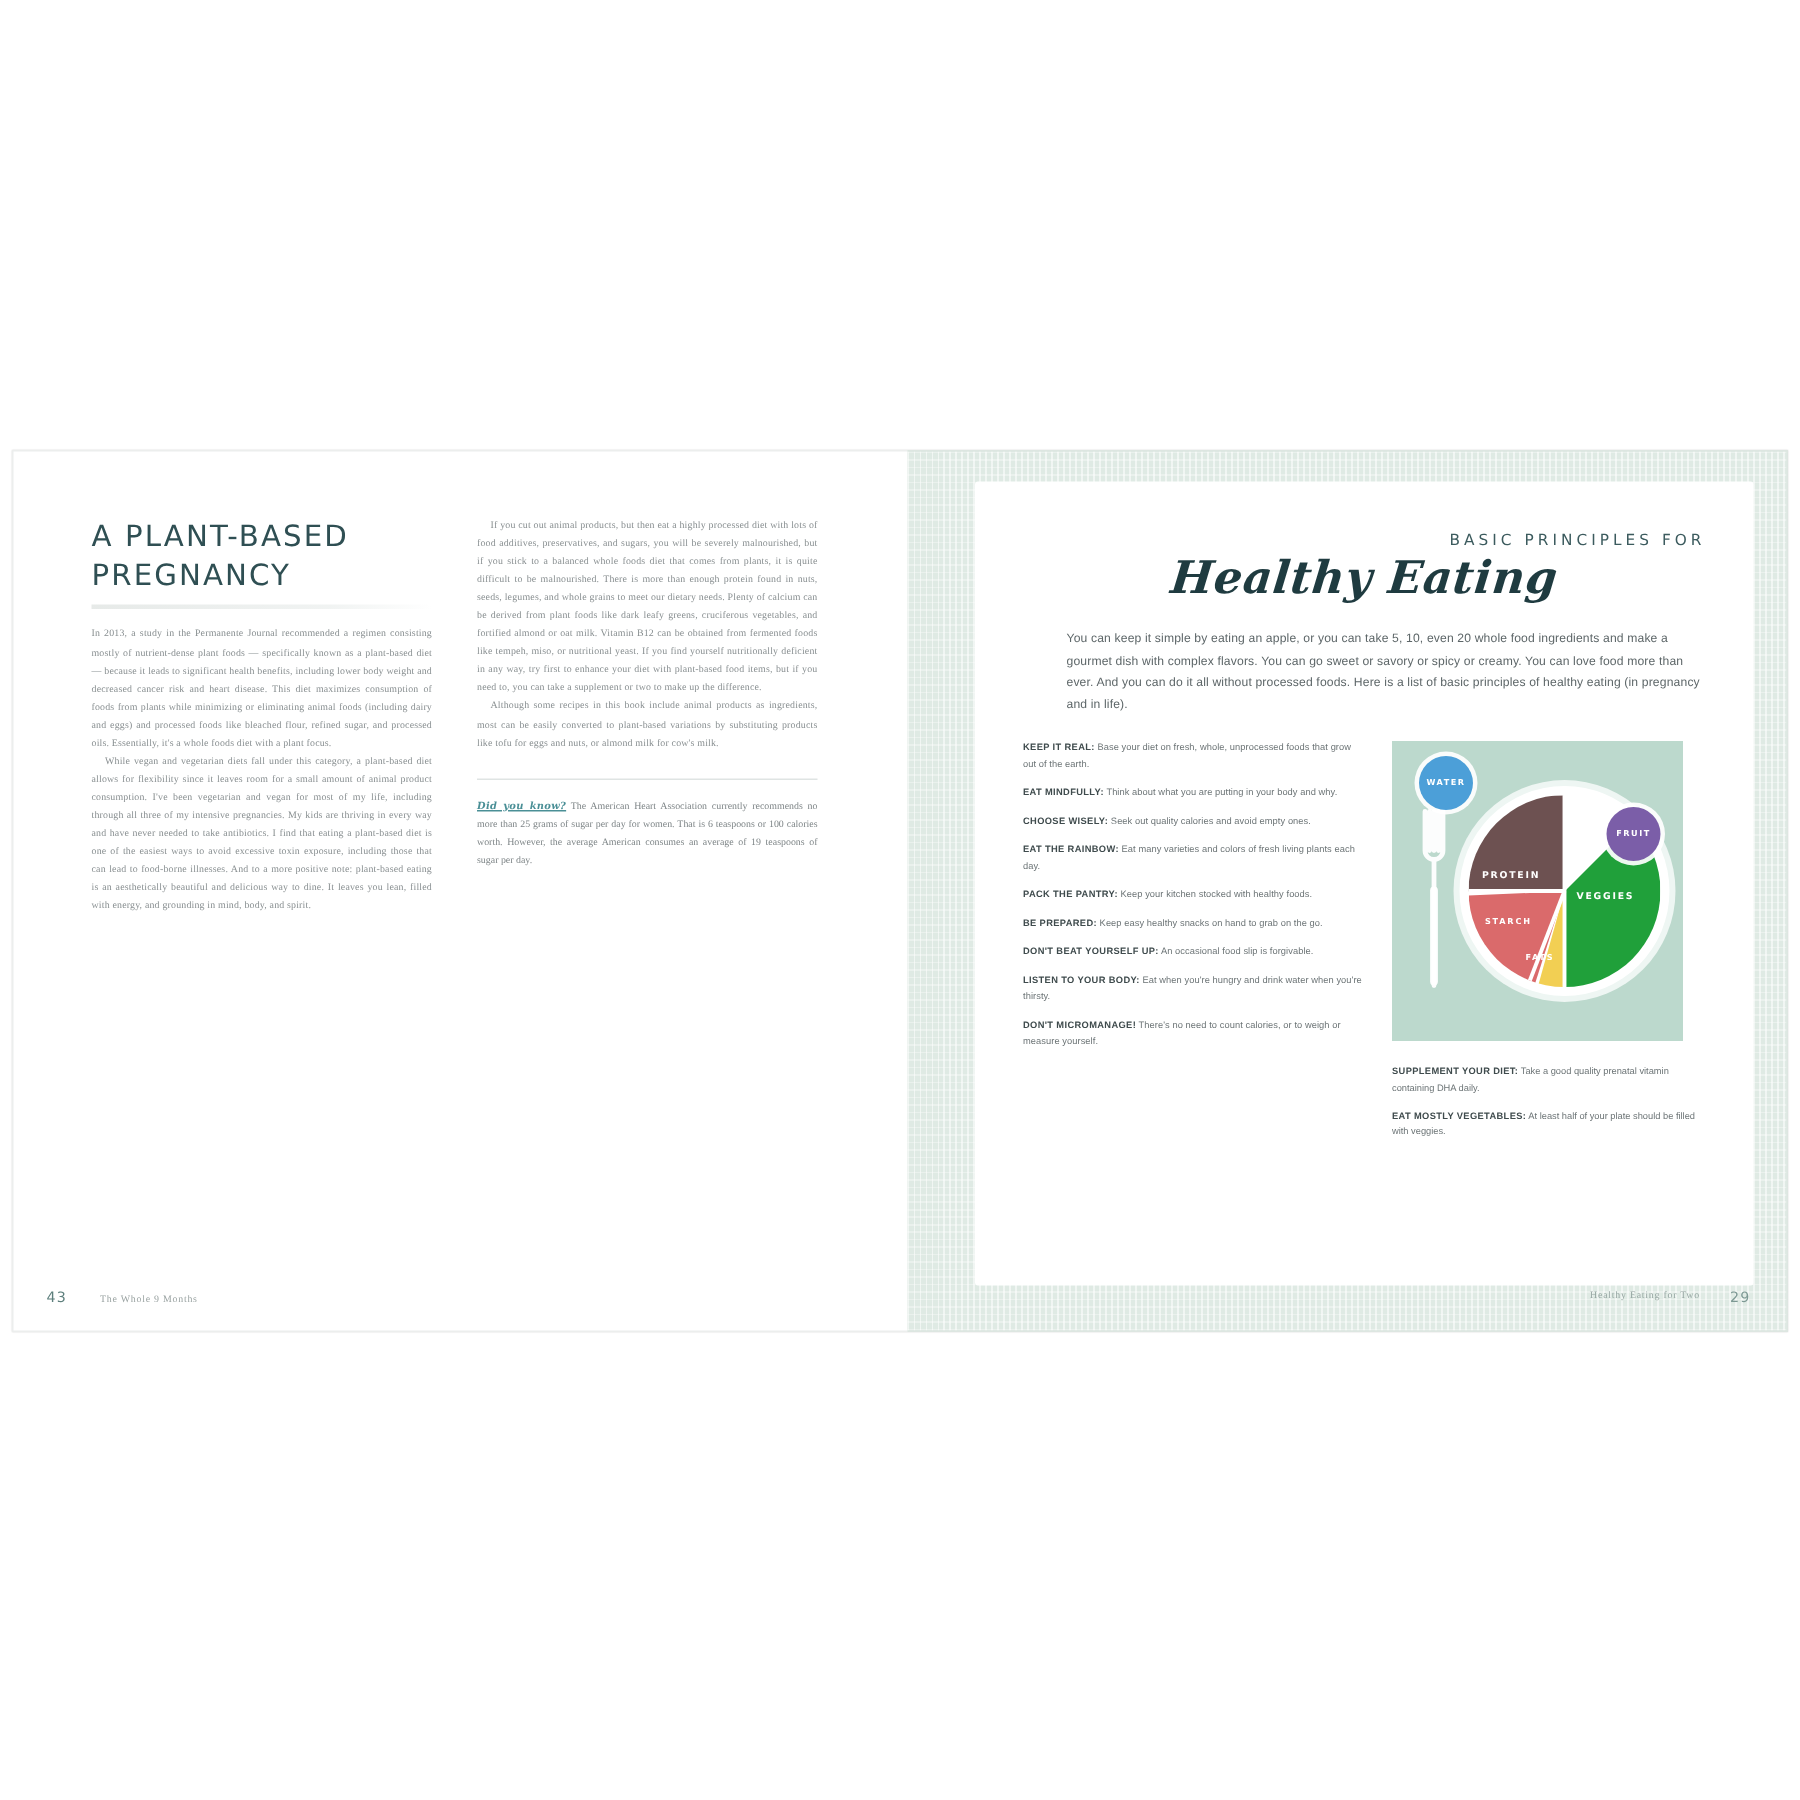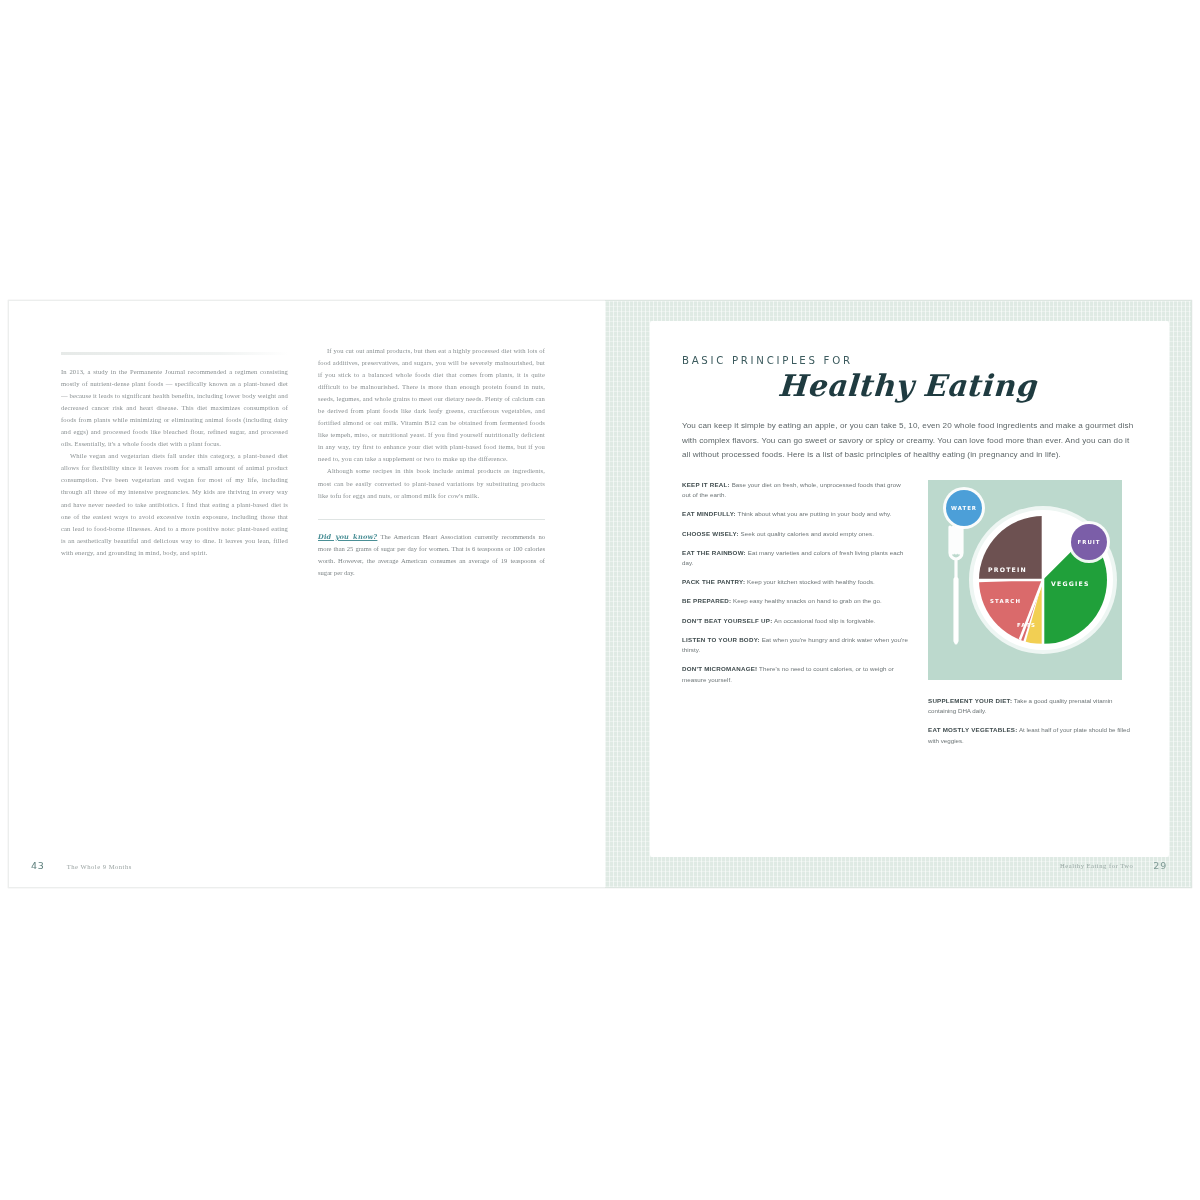--- a/index.html
+++ b/index.html
@@ -118,21 +118,21 @@
   }
   .card {
     position: absolute;
     left: 45px; top: 20px; right: 22px; bottom: 30px;
     background: #ffffff;
     border-radius: 2px;
   }
   .card-inner { position: absolute; inset: 0; padding: 34px 32px 0 32px; }
 
   .eyebrow {
-    text-align: left;
+    text-align: right;
     color: #3c5b5e;
     font-family: "DejaVu Sans", sans-serif;
     font-size: 10.2px;
     letter-spacing: 2.7px;
     text-transform: uppercase;
   }
   .script-title {
     text-align: center;
     margin-top: 2px;
     font-family: "DejaVu Serif", serif;
@@ -146,20 +146,21 @@
 
   .intro {
     margin-top: 16px;
     font-family: "Liberation Sans", sans-serif;
     font-size: 8.1px;
     line-height: 14.6px;
     color: #5d6668;
     text-align: left;
     letter-spacing: .1px;
     filter: blur(.33px);
+    margin-left: 29px;
   }
 
   .lower { display: flex; gap: 18px; margin-top: 17px; }
   .bullets { width: 228px; }
   .bullet {
     font-family: "Liberation Sans", sans-serif;
     font-size: 6.2px;
     line-height: 10.6px;
     color: #6c7476;
     margin-bottom: 8.5px;
@@ -226,36 +227,37 @@
     line-height: 10.6px;
     color: #6c7476;
     margin-bottom: 8px;
     filter: blur(.33px);
   }
   .note b { color: #3f4b4d; font-weight: bold; letter-spacing: .25px; }
 
   .footer-right {
     position: absolute;
     right: 24px; bottom: 16px;
-    display: flex; align-items: center; gap: 20px;
+    display: flex; align-items: flex-start; gap: 20px;
   }
   .footer-right .running-head { color: #96a6a2; }
   .footer-right .folio { color: #7d9994; }
 </style>
 </head>
 <body>
 
 <div id="stage">
 
   <div class="spread">
 
     <div class="page-left">
       <div class="left-inner">
 
         <div class="col col-1">
+          <div class="page-title">A PLANT-BASED PREGNANCY</div>
           <div class="title-rule"></div>
           <div class="body-copy">
             <p class="first">In 2013, a study in the Permanente Journal recommended a regimen consisting mostly of nutrient-dense plant foods — specifically known as a plant-based diet — because it leads to significant health benefits, including lower body weight and decreased cancer risk and heart disease. This diet maximizes consumption of foods from plants while minimizing or eliminating animal foods (including dairy and eggs) and processed foods like bleached flour, refined sugar, and processed oils. Essentially, it's a whole foods diet with a plant focus.</p>
             <p>While vegan and vegetarian diets fall under this category, a plant-based diet allows for flexibility since it leaves room for a small amount of animal product consumption. I've been vegetarian and vegan for most of my life, including through all three of my intensive pregnancies. My kids are thriving in every way and have never needed to take antibiotics. I find that eating a plant-based diet is one of the easiest ways to avoid excessive toxin exposure, including those that can lead to food-borne illnesses. And to a more positive note: plant-based eating is an aesthetically beautiful and delicious way to dine. It leaves you lean, filled with energy, and grounding in mind, body, and spirit.</p>
           </div>
         </div>
 
         <div class="col col-2">
           <div class="body-copy">
             <p>If you cut out animal products, but then eat a highly processed diet with lots of food additives, preservatives, and sugars, you will be severely malnourished, but if you stick to a balanced whole foods diet that comes from plants, it is quite difficult to be malnourished. There is more than enough protein found in nuts, seeds, legumes, and whole grains to meet our dietary needs. Plenty of calcium can be derived from plant foods like dark leafy greens, cruciferous vegetables, and fortified almond or oat milk. Vitamin B12 can be obtained from fermented foods like tempeh, miso, or nutritional yeast. If you find yourself nutritionally deficient in any way, try first to enhance your diet with plant-based food items, but if you need to, you can take a supplement or two to make up the difference.</p>

